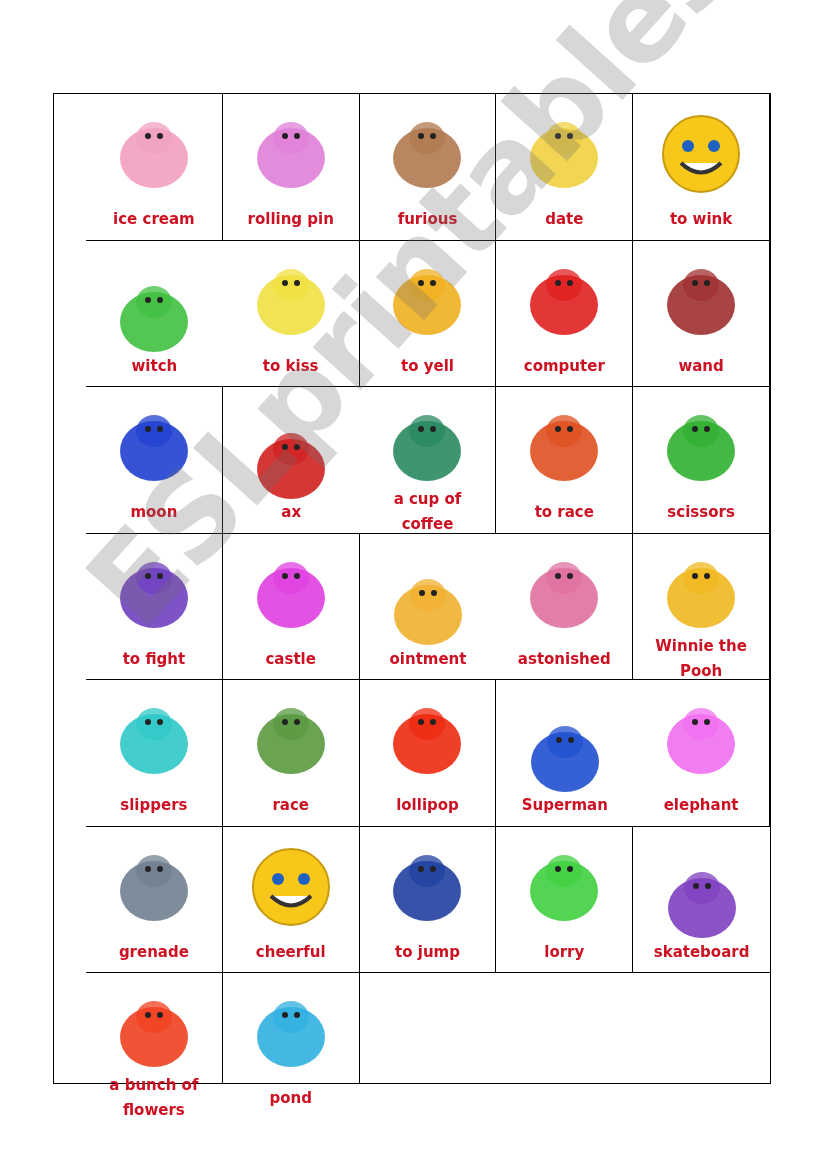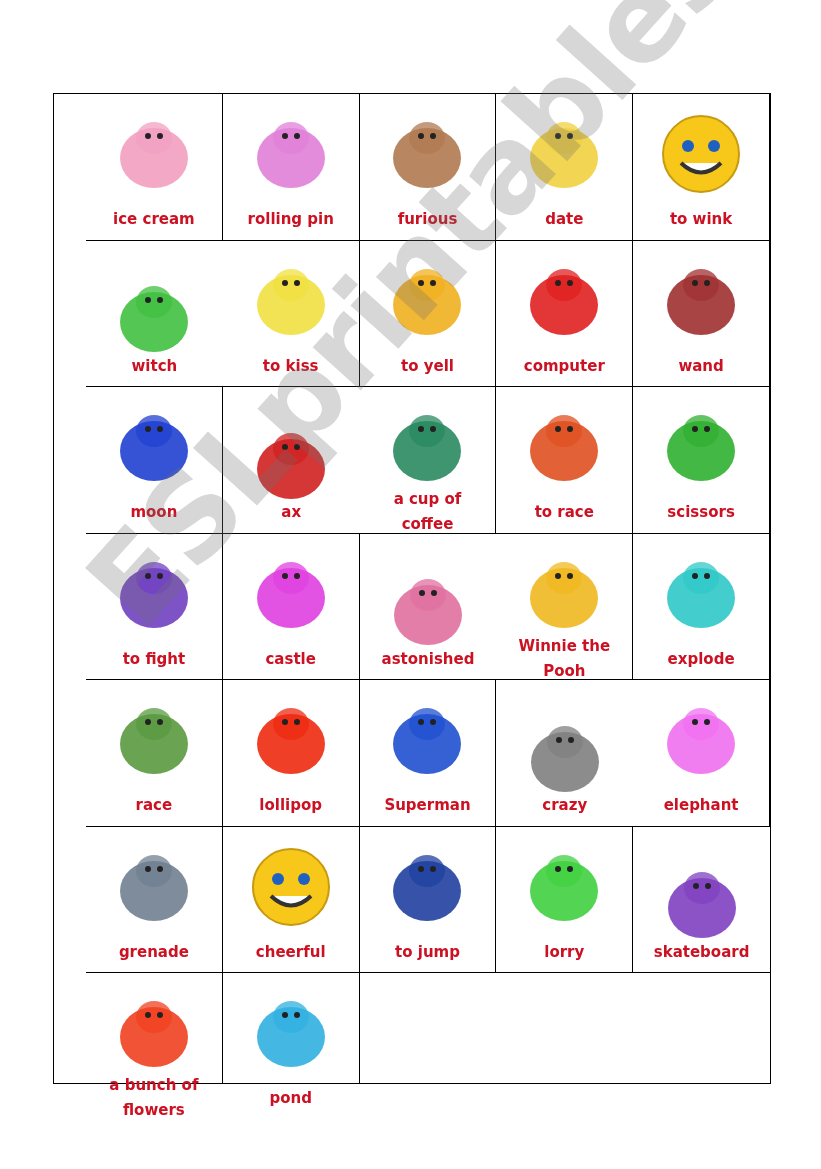--- a/index.html
+++ b/index.html
@@ -219,20 +219,31 @@
           <ellipse cx="46" cy="30" rx="18" ry="16" fill="#e040e0" opacity="0.75"></ellipse>
           <circle cx="40" cy="28" r="3" fill="#222"></circle>
           <circle cx="52" cy="28" r="3" fill="#222"></circle>
         </svg>
       </div>
       <div class="label">castle</div>
     </div>
     <div class="cell">
       <div class="pic">
         <svg viewBox="0 0 92 92">
+          <ellipse cx="46" cy="50" rx="34" ry="30" fill="#f0b030" opacity="0.9"></ellipse>
+          <ellipse cx="46" cy="30" rx="18" ry="16" fill="#f0b030" opacity="0.75"></ellipse>
+          <circle cx="40" cy="28" r="3" fill="#222"></circle>
+          <circle cx="52" cy="28" r="3" fill="#222"></circle>
+        </svg>
+      </div>
+      <div class="label">ointment</div>
+    </div>
+    <div class="cell">
+      <div class="pic">
+        <svg viewBox="0 0 92 92">
           <ellipse cx="46" cy="50" rx="34" ry="30" fill="#e070a0" opacity="0.9"></ellipse>
           <ellipse cx="46" cy="30" rx="18" ry="16" fill="#e070a0" opacity="0.75"></ellipse>
           <circle cx="40" cy="28" r="3" fill="#222"></circle>
           <circle cx="52" cy="28" r="3" fill="#222"></circle>
         </svg>
       </div>
       <div class="label">astonished</div>
     </div>
     <div class="cell">
       <div class="pic">
@@ -247,21 +258,21 @@
     </div>
     <div class="cell">
       <div class="pic">
         <svg viewBox="0 0 92 92">
           <ellipse cx="46" cy="50" rx="34" ry="30" fill="#30c8c8" opacity="0.9"></ellipse>
           <ellipse cx="46" cy="30" rx="18" ry="16" fill="#30c8c8" opacity="0.75"></ellipse>
           <circle cx="40" cy="28" r="3" fill="#222"></circle>
           <circle cx="52" cy="28" r="3" fill="#222"></circle>
         </svg>
       </div>
-      <div class="label">explode</div>
+      <div class="label">slippers</div>
     </div>
     <div class="cell">
       <div class="pic">
         <svg viewBox="0 0 92 92">
           <ellipse cx="46" cy="50" rx="34" ry="30" fill="#5a9a40" opacity="0.9"></ellipse>
           <ellipse cx="46" cy="30" rx="18" ry="16" fill="#5a9a40" opacity="0.75"></ellipse>
           <circle cx="40" cy="28" r="3" fill="#222"></circle>
           <circle cx="52" cy="28" r="3" fill="#222"></circle>
         </svg>
       </div>
@@ -281,31 +292,20 @@
     <div class="cell">
       <div class="pic">
         <svg viewBox="0 0 92 92">
           <ellipse cx="46" cy="50" rx="34" ry="30" fill="#2050d0" opacity="0.9"></ellipse>
           <ellipse cx="46" cy="30" rx="18" ry="16" fill="#2050d0" opacity="0.75"></ellipse>
           <circle cx="40" cy="28" r="3" fill="#222"></circle>
           <circle cx="52" cy="28" r="3" fill="#222"></circle>
         </svg>
       </div>
       <div class="label">Superman</div>
-    </div>
-    <div class="cell">
-      <div class="pic">
-        <svg viewBox="0 0 92 92">
-          <ellipse cx="46" cy="50" rx="34" ry="30" fill="#808080" opacity="0.9"></ellipse>
-          <ellipse cx="46" cy="30" rx="18" ry="16" fill="#808080" opacity="0.75"></ellipse>
-          <circle cx="40" cy="28" r="3" fill="#222"></circle>
-          <circle cx="52" cy="28" r="3" fill="#222"></circle>
-        </svg>
-      </div>
-      <div class="label">crazy</div>
     </div>
     <div class="cell">
       <div class="pic">
         <svg viewBox="0 0 92 92">
           <ellipse cx="46" cy="50" rx="34" ry="30" fill="#f070f0" opacity="0.9"></ellipse>
           <ellipse cx="46" cy="30" rx="18" ry="16" fill="#f070f0" opacity="0.75"></ellipse>
           <circle cx="40" cy="28" r="3" fill="#222"></circle>
           <circle cx="52" cy="28" r="3" fill="#222"></circle>
         </svg>
       </div>

